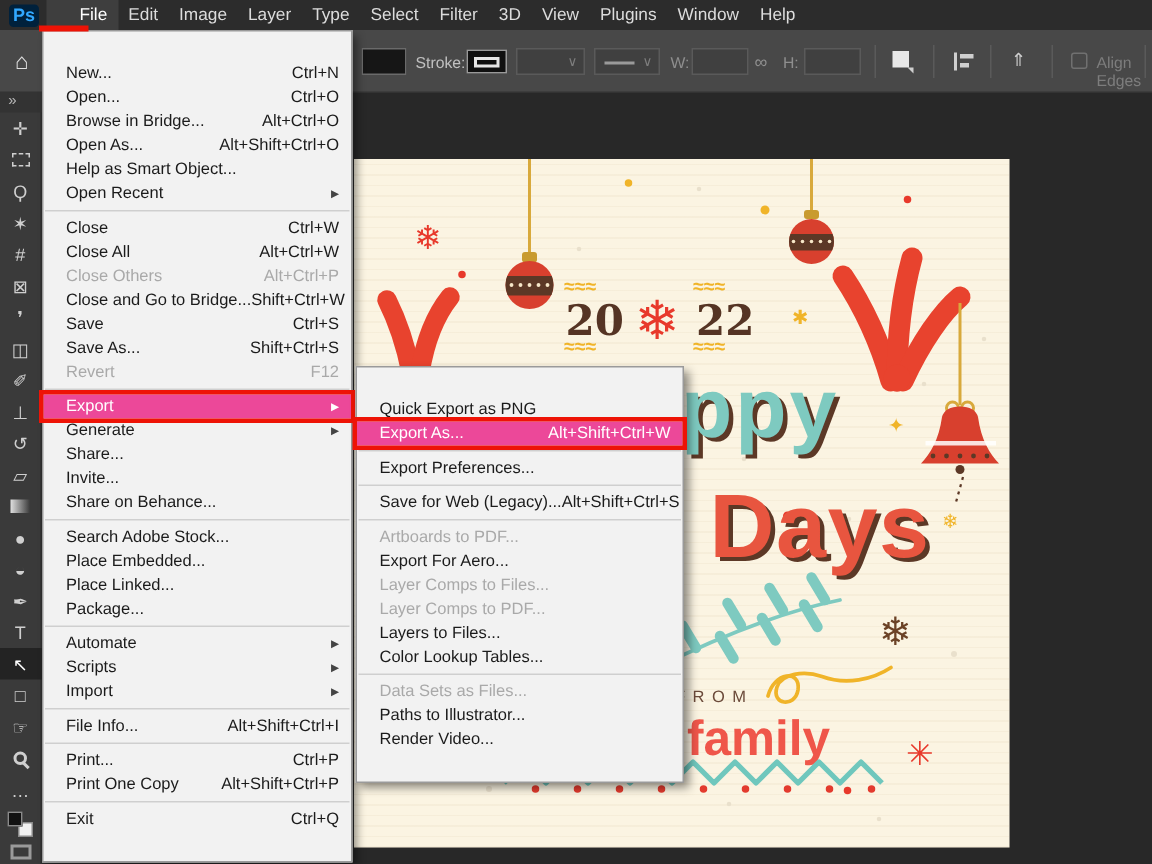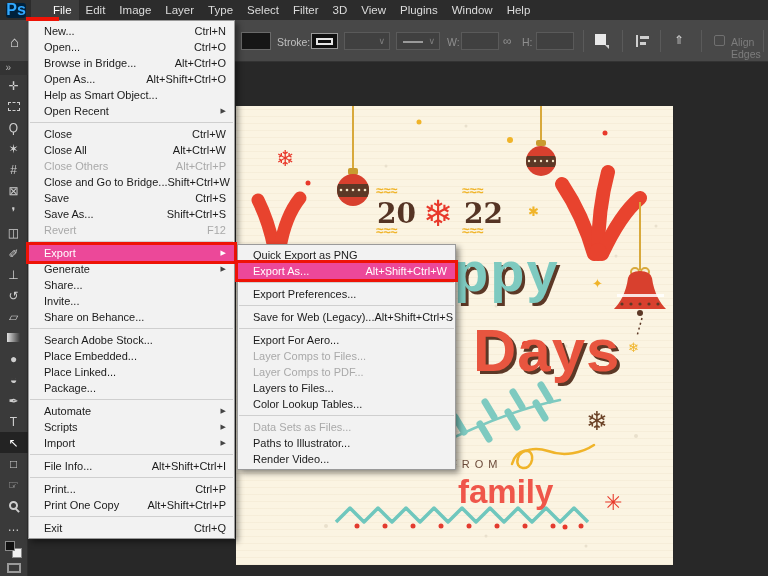--- a/index.html
+++ b/index.html
@@ -1,21 +1,21 @@
 <!DOCTYPE html>
 <html><head>
 <meta charset="utf-8">
 <style>
   * { margin:0; padding:0; box-sizing:border-box; }
   body { font-family:"Liberation Sans", sans-serif; }
   #app { position:relative; width:768px; height:576px; background:#282828; overflow:hidden; }
 
   
   #menubar { position:absolute; left:0; top:0; width:768px; height:20px; background:#2c2c2c; display:flex; align-items:center; z-index:20; }
-  #ps-badge { width:20px; height:15px; margin:0 5px 0 6px; background:#00213c; color:#31a8ff; font-size:16px; font-weight:bold; border-radius:3px; display:flex; align-items:center; justify-content:center; }
+  #ps-badge { width:20px; height:15px; margin:0 5px 0 6px; background:#00213c; color:#31a8ff; font-size:12px; font-weight:bold; border-radius:3px; display:flex; align-items:center; justify-content:center; }
   .menubar-item { height:20px; line-height:20px; padding:0 7px; font-size:11.5px; color:#dcdcdc; cursor:default; }
   .menubar-item.active { background:#3e3e3e; color:#fff;padding-left:22px; }
   #file-underline { position:absolute; left:26px; top:17px; width:33px; height:4px; background:#ee1306; z-index:40; }
 
   
   #optionsbar { position:absolute; left:0; top:20px; width:768px; height:42px; background:#484848; border-bottom:1px solid #333; z-index:5; }
   .ob { position:absolute; }
   #home-btn { left:0; top:0; width:30px; height:42px; display:flex; align-items:center; justify-content:center; color:#e0e0e0; font-size:15px; border-right:1px solid #3c3c3c; }
   #fill-swatch { left:241px; top:12px; width:30px; height:18px; background:#161616; border:1px solid #6a6a6a; }
   #stroke-label { left:277px; top:16px; font-size:10.5px; color:#c0c0c0; }
@@ -54,21 +54,21 @@
   #swatches { position:relative; width:17px; height:17px; margin-top:4px; }
   #swatches .fg { position:absolute; left:0; top:0; width:10px; height:10px; background:#111; border:1px solid #8a8a8a; z-index:2; }
   #swatches .bg { position:absolute; right:0; bottom:0; width:10px; height:10px; background:#f2f2f2; border:1px solid #8a8a8a; }
   #screen-mode { width:14px; height:10px; border:2px solid #9a9a9a; margin-top:5px; }
 
   
   #canvas { position:absolute; left:236px; top:106px; width:437px; height:459px; background:#fbf4e2;
     background-image:repeating-linear-gradient(0deg, rgba(180,150,100,0.07) 0 1px, transparent 1px 7px); z-index:1; }
 
   
-  .menu-panel { position:absolute; background:#f2f2f2; border:1px solid #9a9a9a; box-shadow:3px 3px 6px rgba(0,0,0,0.45); padding:2px 0; font-size:11px; }
+  .menu-panel { position:absolute; background:#f2f2f2; border:1px solid #9a9a9a; box-shadow:3px 3px 6px rgba(0,0,0,0.45); padding:20px 0; font-size:11px; }
   #file-menu { left:28px; top:20px; width:207px; z-index:10; }
   #export-menu { left:237px; top:244px; width:219px; z-index:11; }
   .menu-row { display:flex; align-items:center; height:16px; padding:0 8px 0 15px; color:#1b1b1b; white-space:nowrap; }
   .menu-row .mi-shortcut { margin-left:auto; }
   .menu-row .mi-arrow { margin-left:auto; font-size:7px; color:#444; }
   .menu-row.disabled { color:#a9a9a9; }
   .menu-row.highlight { background:#ec4899; color:#fff; }
   .menu-row.highlight .mi-arrow { color:#fff; }
   .menu-row.annotated { outline:3px solid #ee1306; }
   .menu-sep { border-top:1px solid #cfcfcf; margin:3px 1px; }
@@ -480,20 +480,23 @@
       <div class="menu-sep"></div>
       <div class="menu-row">
         <span class="mi-label">Export Preferences...</span>
       </div>
       <div class="menu-sep"></div>
       <div class="menu-row">
         <span class="mi-label">Save for Web (Legacy)...</span>
         <span class="mi-shortcut">Alt+Shift+Ctrl+S</span>
       </div>
       <div class="menu-sep"></div>
+      <div class="menu-row disabled">
+        <span class="mi-label">Artboards to PDF...</span>
+      </div>
       <div class="menu-row">
         <span class="mi-label">Export For Aero...</span>
       </div>
       <div class="menu-row disabled">
         <span class="mi-label">Layer Comps to Files...</span>
       </div>
       <div class="menu-row disabled">
         <span class="mi-label">Layer Comps to PDF...</span>
       </div>
       <div class="menu-row">

